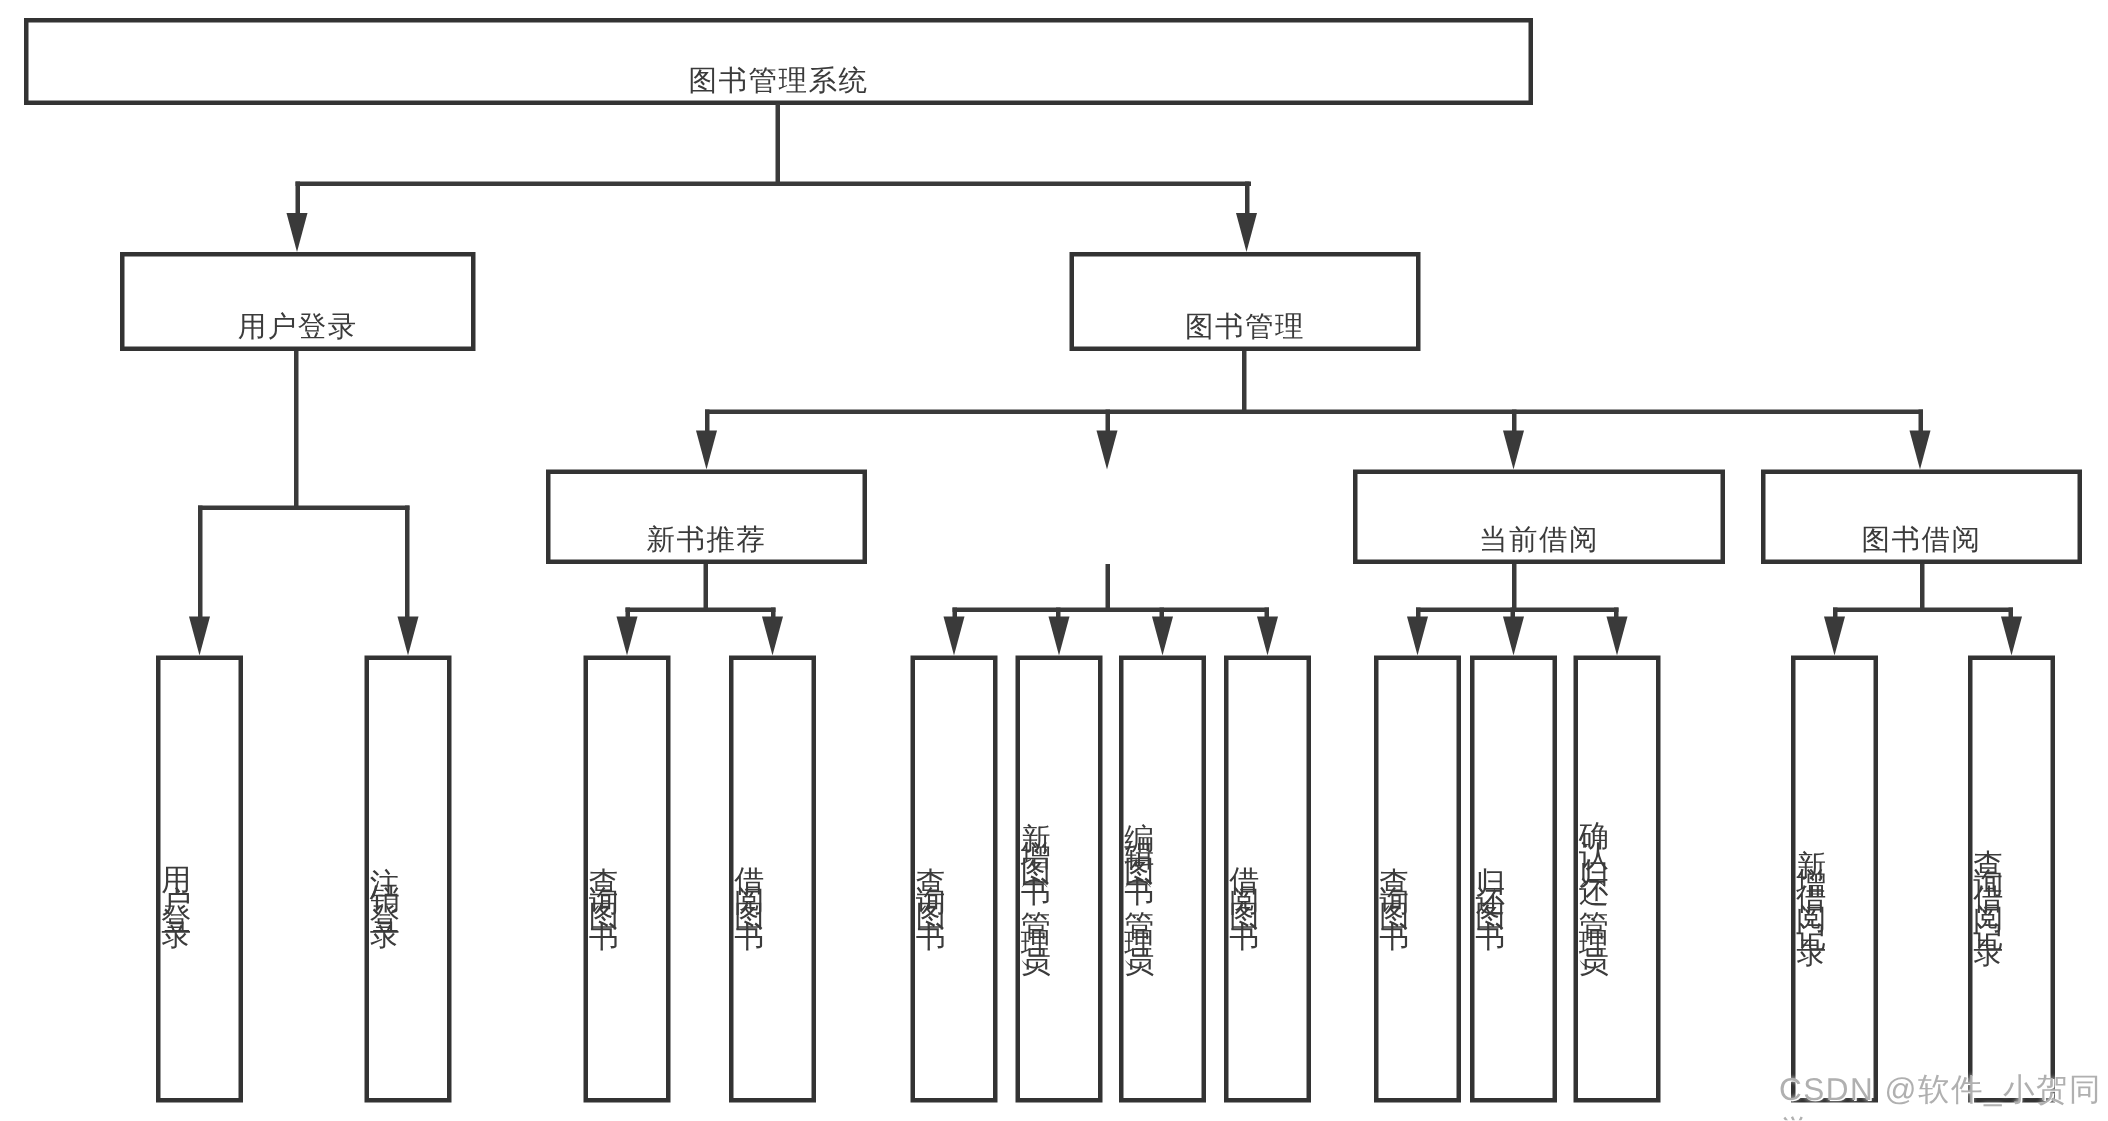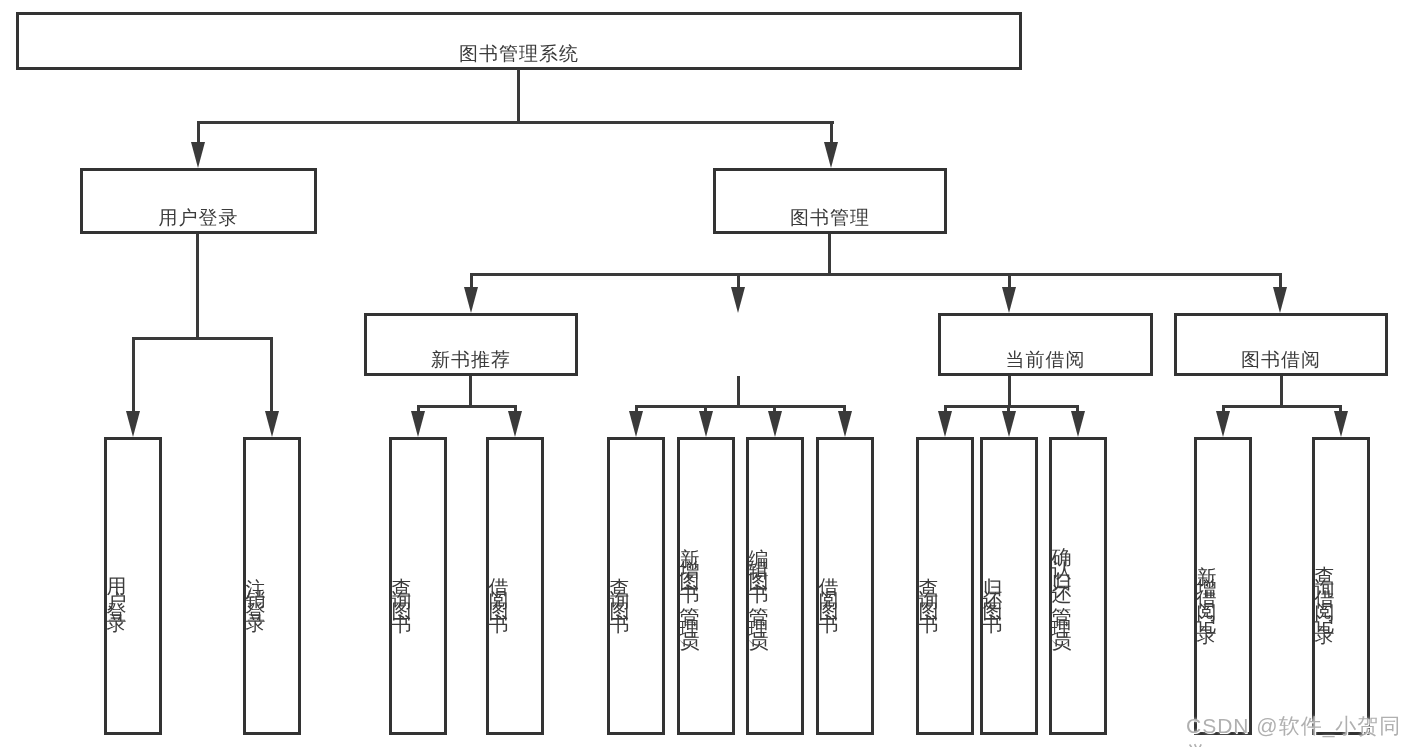--- a/index.html
+++ b/index.html
@@ -98,21 +98,21 @@
   <div class="line" style="left:737px; top:273px; width:3px; height:16px;"></div>
   <div class="arr" style="left:731px; top:287px;"></div>
   <div class="line" style="left:1008px; top:273px; width:3px; height:16px;"></div>
   <div class="arr" style="left:1002px; top:287px;"></div>
   <div class="line" style="left:1279px; top:273px; width:3px; height:16px;"></div>
   <div class="arr" style="left:1273px; top:287px;"></div>
 
   <div class="box" style="left:364px; top:313px; width:214px; height:63px;">
     <span>新书推荐</span>
   </div>
-  <div class="box" style="left:902px; top:313px; width:215px; height:63px;margin-left:36px;">
+  <div class="box" style="left:902px; top:313px; width:248px; height:63px;">
     <span>当前借阅</span>
   </div>
   <div class="box" style="left:1174px; top:313px; width:214px; height:63px;">
     <span>图书借阅</span>
   </div>
 
   <div class="line" style="left:469px; top:376px; width:3px; height:32px;"></div>
   <div class="line" style="left:417px; top:405px; width:100px; height:3px;"></div>
   <div class="line" style="left:417px; top:405px; width:3px; height:10px;"></div>
   <div class="arr" style="left:411px; top:411px;"></div>

